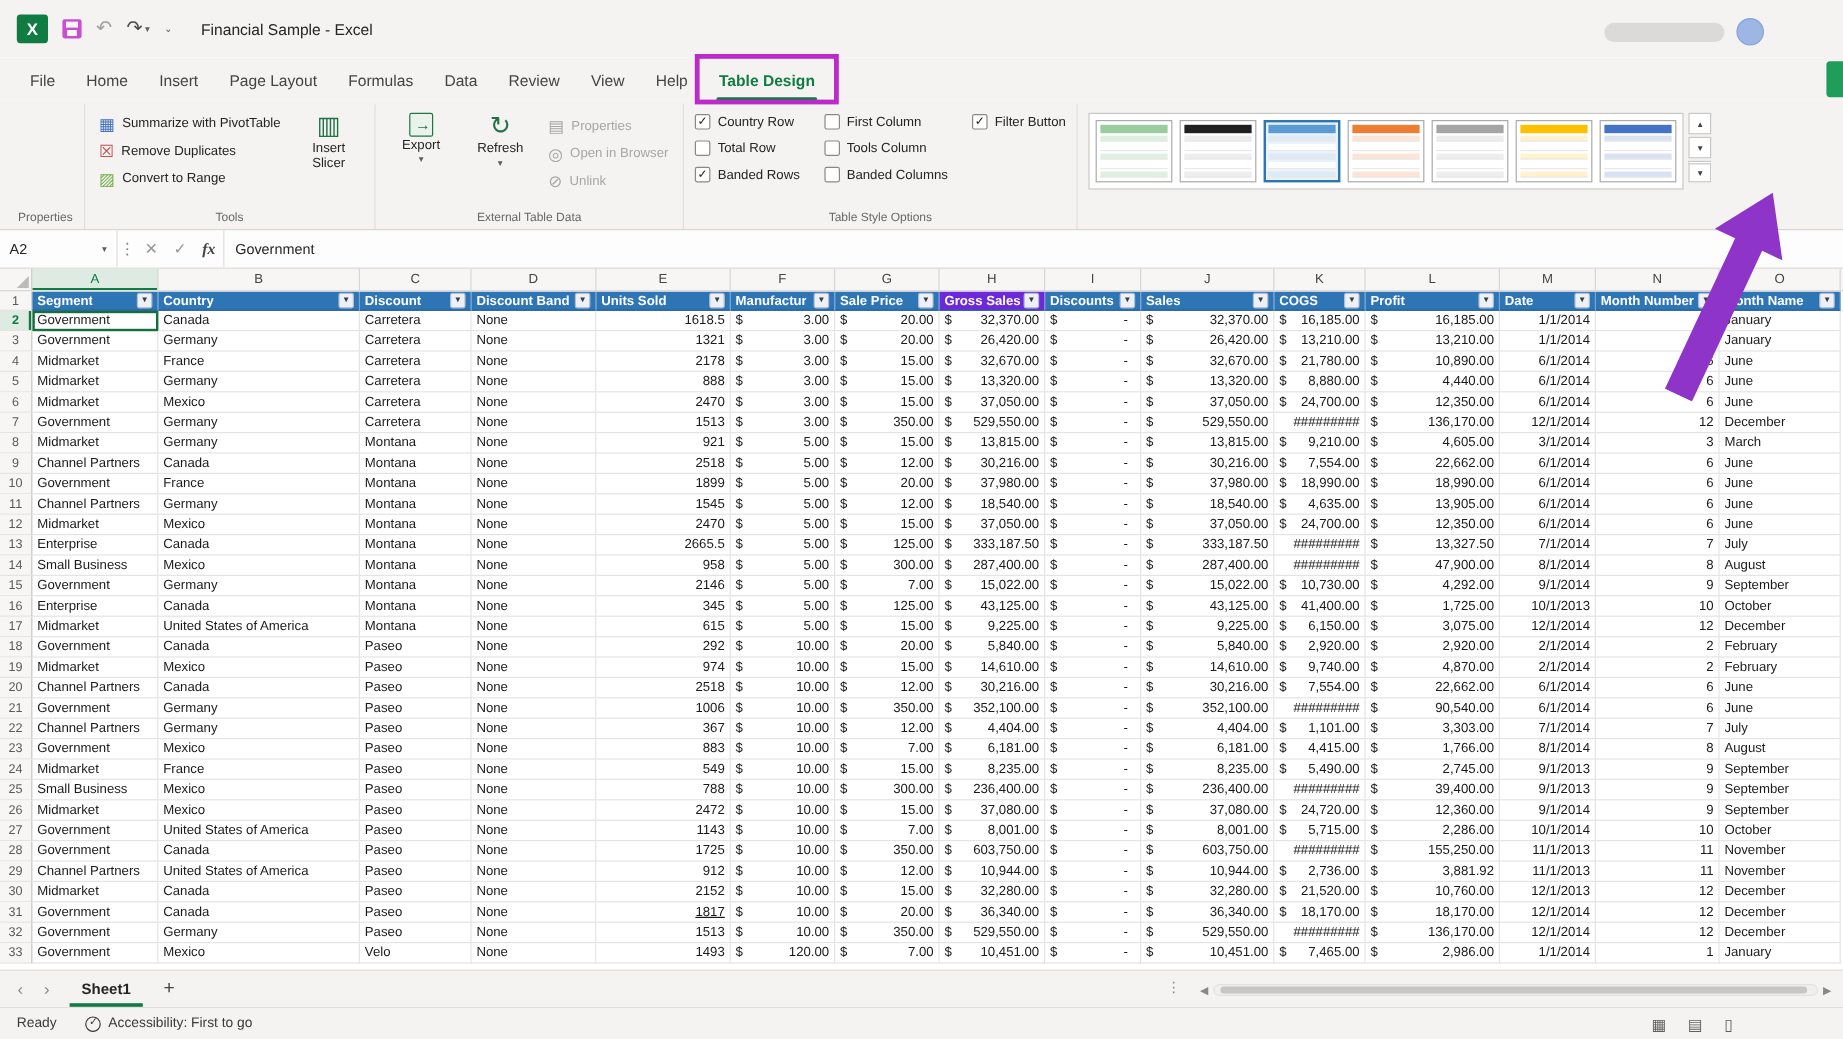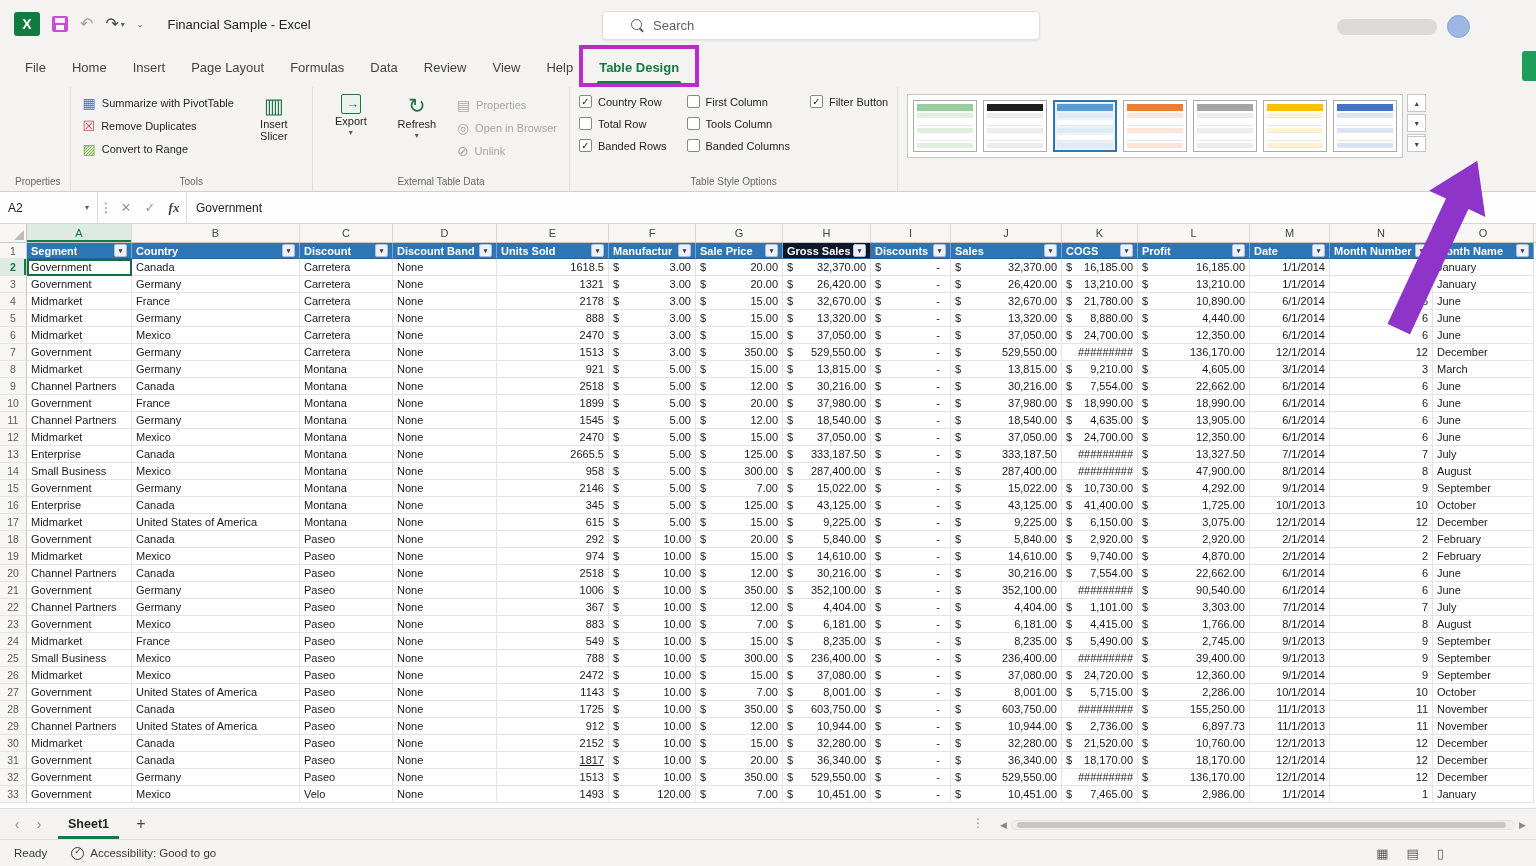--- a/index.html
+++ b/index.html
@@ -124,24 +124,20 @@
     <div class="excel-logo">X</div>
     <div class="save-ic"></div>
     <span class="qat-ic undo-ic">↶</span>
     <span class="redo-wrap">
         <span class="qat-ic">↷</span>
         <span class="mini-drop">▾</span>
       </span>
     <span class="mini-drop">⌄</span>
   </div>
   <div class="doc-title">Financial Sample  -  Excel</div>
-  <div class="searchbox">
-    <span class="mag"></span>
-    <span>Search</span>
-  </div>
   <div class="tb-right">
     <div class="blur-pill"></div>
     <div class="avatar"></div>
   </div>
 </div>
 
 <div class="tabrow">
   <div style="display:flex" id="tabs">
       <div class="tab"><span>File</span></div>
       <div class="tab"><span>Home</span></div>
@@ -386,21 +382,21 @@
         <span class="filter-btn">▾</span>
       </div>
       <div class="cell th" style="width: 87px; background: rgb(46, 117, 182);">
         <span class="th-lab">Manufactur</span>
         <span class="filter-btn">▾</span>
       </div>
       <div class="cell th" style="width: 87px; background: rgb(46, 117, 182);">
         <span class="th-lab">Sale Price</span>
         <span class="filter-btn">▾</span>
       </div>
-      <div class="cell th" style="width: 88px; background: #0f172a; align-items: center;">
+      <div class="cell th" style="width: 88px; background: #6d28d9; align-items: center;">
         <span class="th-lab">Gross Sales</span>
         <span class="filter-btn">▾</span>
       </div>
       <div class="cell th" style="width: 80px; background: rgb(46, 117, 182);">
         <span class="th-lab">Discounts</span>
         <span class="filter-btn">▾</span>
       </div>
       <div class="cell th" style="width: 111px; background: rgb(46, 117, 182);">
         <span class="th-lab">Sales</span>
         <span class="filter-btn">▾</span>
@@ -1487,21 +1483,21 @@
       <div class="cell a" style="width: 111px;">
         <span class="cur">$</span>
         <span class="val">10,944.00</span>
       </div>
       <div class="cell a" style="width: 76px;">
         <span class="cur">$</span>
         <span class="val">2,736.00</span>
       </div>
       <div class="cell a" style="width: 112px;">
         <span class="cur">$</span>
-        <span class="val">6,897.73</span>
+        <span class="val">3,881.92</span>
       </div>
       <div class="cell d" style="width: 80px;">11/1/2013</div>
       <div class="cell n" style="width: 103px;">11</div>
       <div class="cell t" style="width: 101px;">November</div>
     </div>
     <div class="srow">
       <div class="rownum">30</div>
       <div class="cell t" style="width: 105px;">Midmarket</div>
       <div class="cell t" style="width: 168px;">Canada</div>
       <div class="cell t" style="width: 93px;">Paseo</div>
@@ -1669,21 +1665,21 @@
       <div class="hs-thumb"></div>
     </div>
     <span class="hs-arrow">▶</span>
   </div>
 </div>
 
 <div class="statusbar">
   <span>Ready</span>
   <span class="acc">
     <span class="acc-ic"></span>
-    <span>Accessibility: Good to go</span>
+    <span>Accessibility: First to go</span>
   </span>
   <span class="sb-right">
     <span>▦</span>
     <span>▤</span>
     <span>▯</span>
   </span>
 </div>
 
 <svg class="arrow-annot" viewBox="0 0 60 180">
   <polygon id="arrow-poly" points="30,0 60,46 42,46 42,180 18,180 18,46 0,46" fill="#8F34C8"></polygon>

